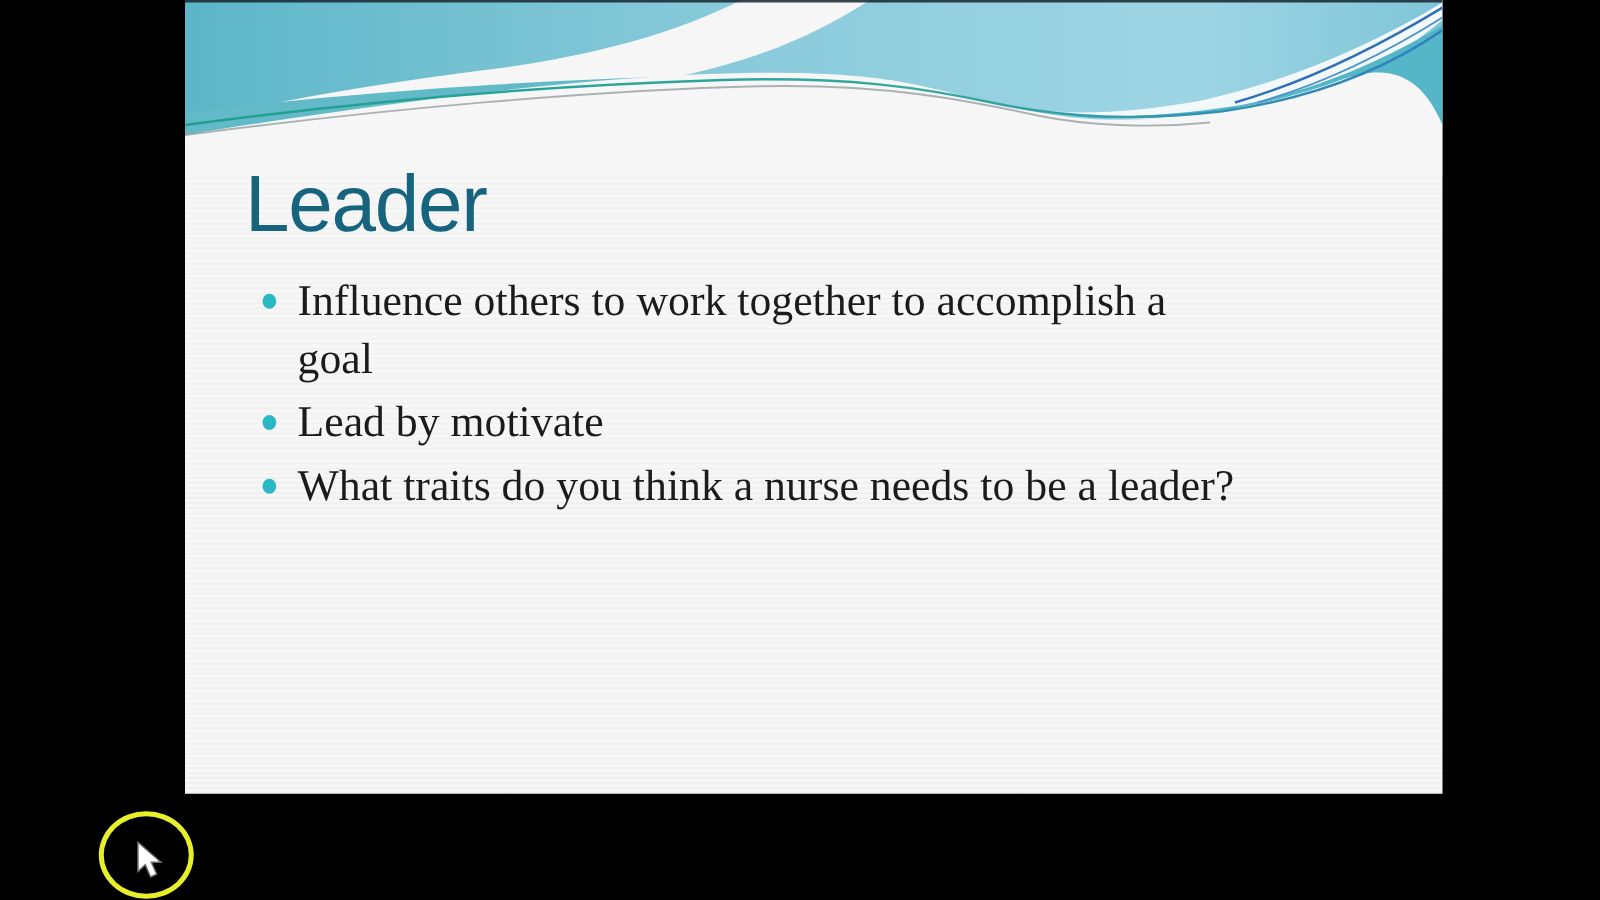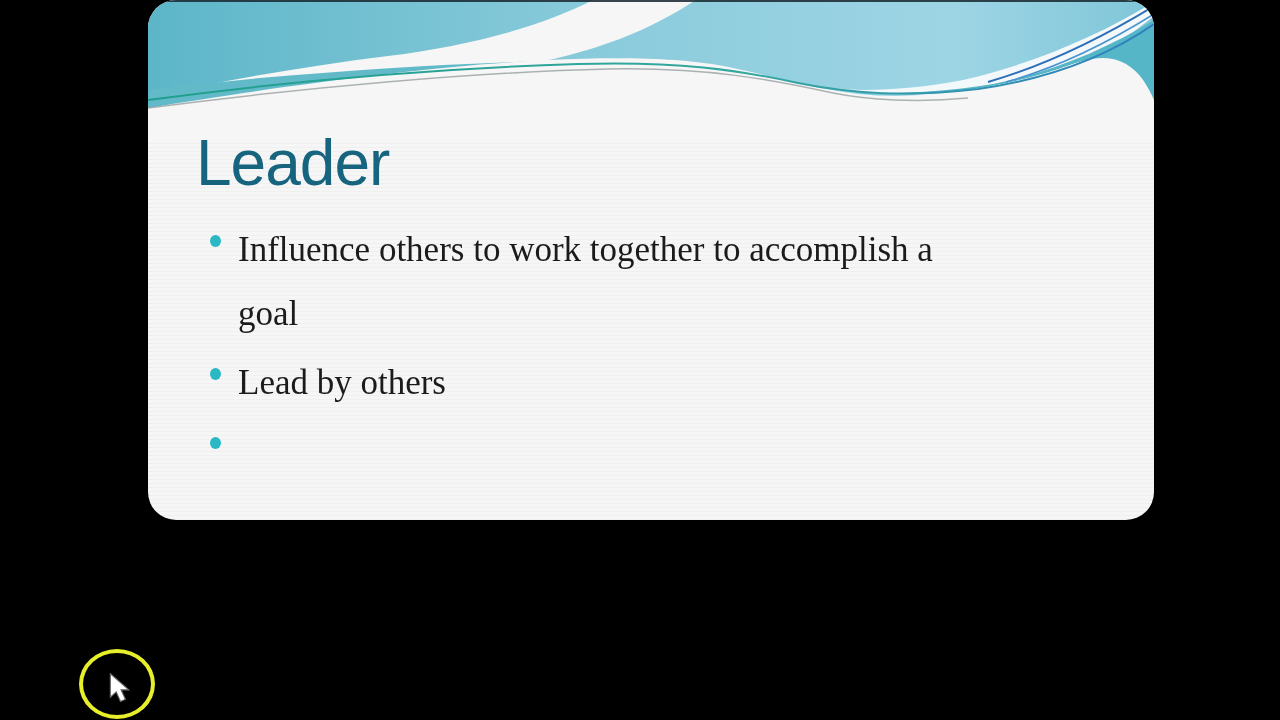--- a/index.html
+++ b/index.html
@@ -1,30 +1,30 @@
 <!DOCTYPE html>
 <html><head>
 <meta charset="utf-8">
 <style>
   html,body{margin:0;padding:0;background:#000;}
   .stage{position:relative;width:1280px;height:720px;background:#000;overflow:hidden;
          font-family:"Liberation Sans",sans-serif;}
-  .slide{position:absolute;left:148px;top:0;width:1006px;height:520px;
+  .slide{position:absolute;left:148px;top:0;width:1006px;height:635px;
          background-color:#f6f6f6;overflow:hidden;
          background-image:repeating-linear-gradient(0deg,
             rgba(150,155,155,0.07) 0px, rgba(150,155,155,0.07) 1px,
-            transparent 1px, transparent 4px);border-radius:28px;}
+            transparent 1px, transparent 4px);}
   .wave-banner{position:absolute;top:0;left:0;width:1006px;height:140px;display:block;}
   .slide-title{position:absolute;left:48px;top:126px;margin:0;
         font-family:"Liberation Sans",sans-serif;font-weight:400;
         font-size:64px;letter-spacing:-1px;color:#17647f;}
   .bullet-list{position:absolute;left:0;top:218px;margin:0;padding:0;list-style:none;width:940px;}
   .bullet-item{position:relative;padding-left:90px;margin:0 0 5px 0;
         font-family:"Liberation Serif","DejaVu Serif",serif;
-        font-size:35px;line-height:64px;color:#1b1b1b;}
+        font-size:35px;line-height:46px;color:#1b1b1b;}
   .bullet-dot{position:absolute;left:62px;top:17px;width:11px;height:12px;
         border-radius:50%;background:#2ab8c5;}
   .b-text{white-space:pre-line;}
   .highlight-ring{position:absolute;left:79px;top:649px;width:68px;height:62px;
         border:4px solid #e7ee2a;border-radius:50%;z-index:5;}
   .cursor{position:absolute;left:109px;top:673px;z-index:6;}
 </style>
 </head>
 <body>
 
@@ -62,24 +62,25 @@
     <h1 class="slide-title">Leader</h1>
 
     <ul class="bullet-list">
       <li class="bullet-item">
         <span class="bullet-dot"></span>
         <span class="b-text">Influence others to work together to accomplish a
 goal</span>
       </li>
       <li class="bullet-item">
         <span class="bullet-dot"></span>
-        <span class="b-text">Lead by others</span>
+        <span class="b-text">Lead by motivate</span>
       </li>
       <li class="bullet-item">
         <span class="bullet-dot"></span>
+        <span class="b-text">What traits do you think a nurse needs to be a leader?</span>
       </li>
     </ul>
 
   </div>
 
   <div class="highlight-ring"></div>
 
   <svg class="cursor" width="22" height="30" viewBox="0 0 14.5 21" aria-hidden="true">
     <polygon points="0.5,0.5 0.5,17 4.6,13.2 7.6,20 11,18.4 8,11.8 13.4,11.8" fill="#ffffff" stroke="#6a6a6a" stroke-width="0.8"></polygon>
   </svg>

